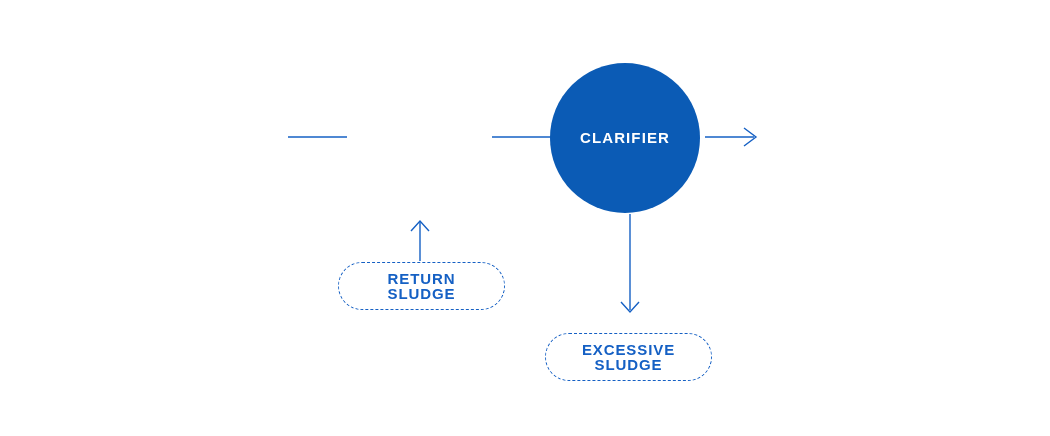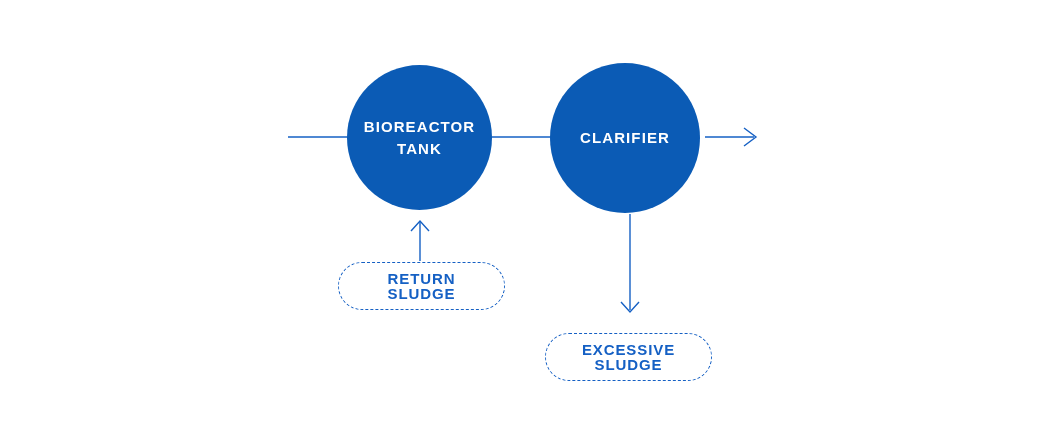--- a/index.html
+++ b/index.html
@@ -88,24 +88,20 @@
       <line x1="420" y1="261" x2="420" y2="222"></line>
       <polyline points="411,231 420,221 429,231"></polyline>
     </g>
     <g>
       <line x1="630" y1="214" x2="630" y2="310"></line>
       <polyline points="621,302 630,312 639,302"></polyline>
     </g>
   </svg>
 
 
-  <div class="node circle filled node-bioreactor-tank">
-    <span>BIOREACTOR
-TANK</span>
-  </div>
 
   <div class="node circle filled node-clarifier">
     <span>CLARIFIER</span>
   </div>
 
 
   <div class="node pill node-return-sludge">
     <span>RETURN
 SLUDGE</span>
   </div>

